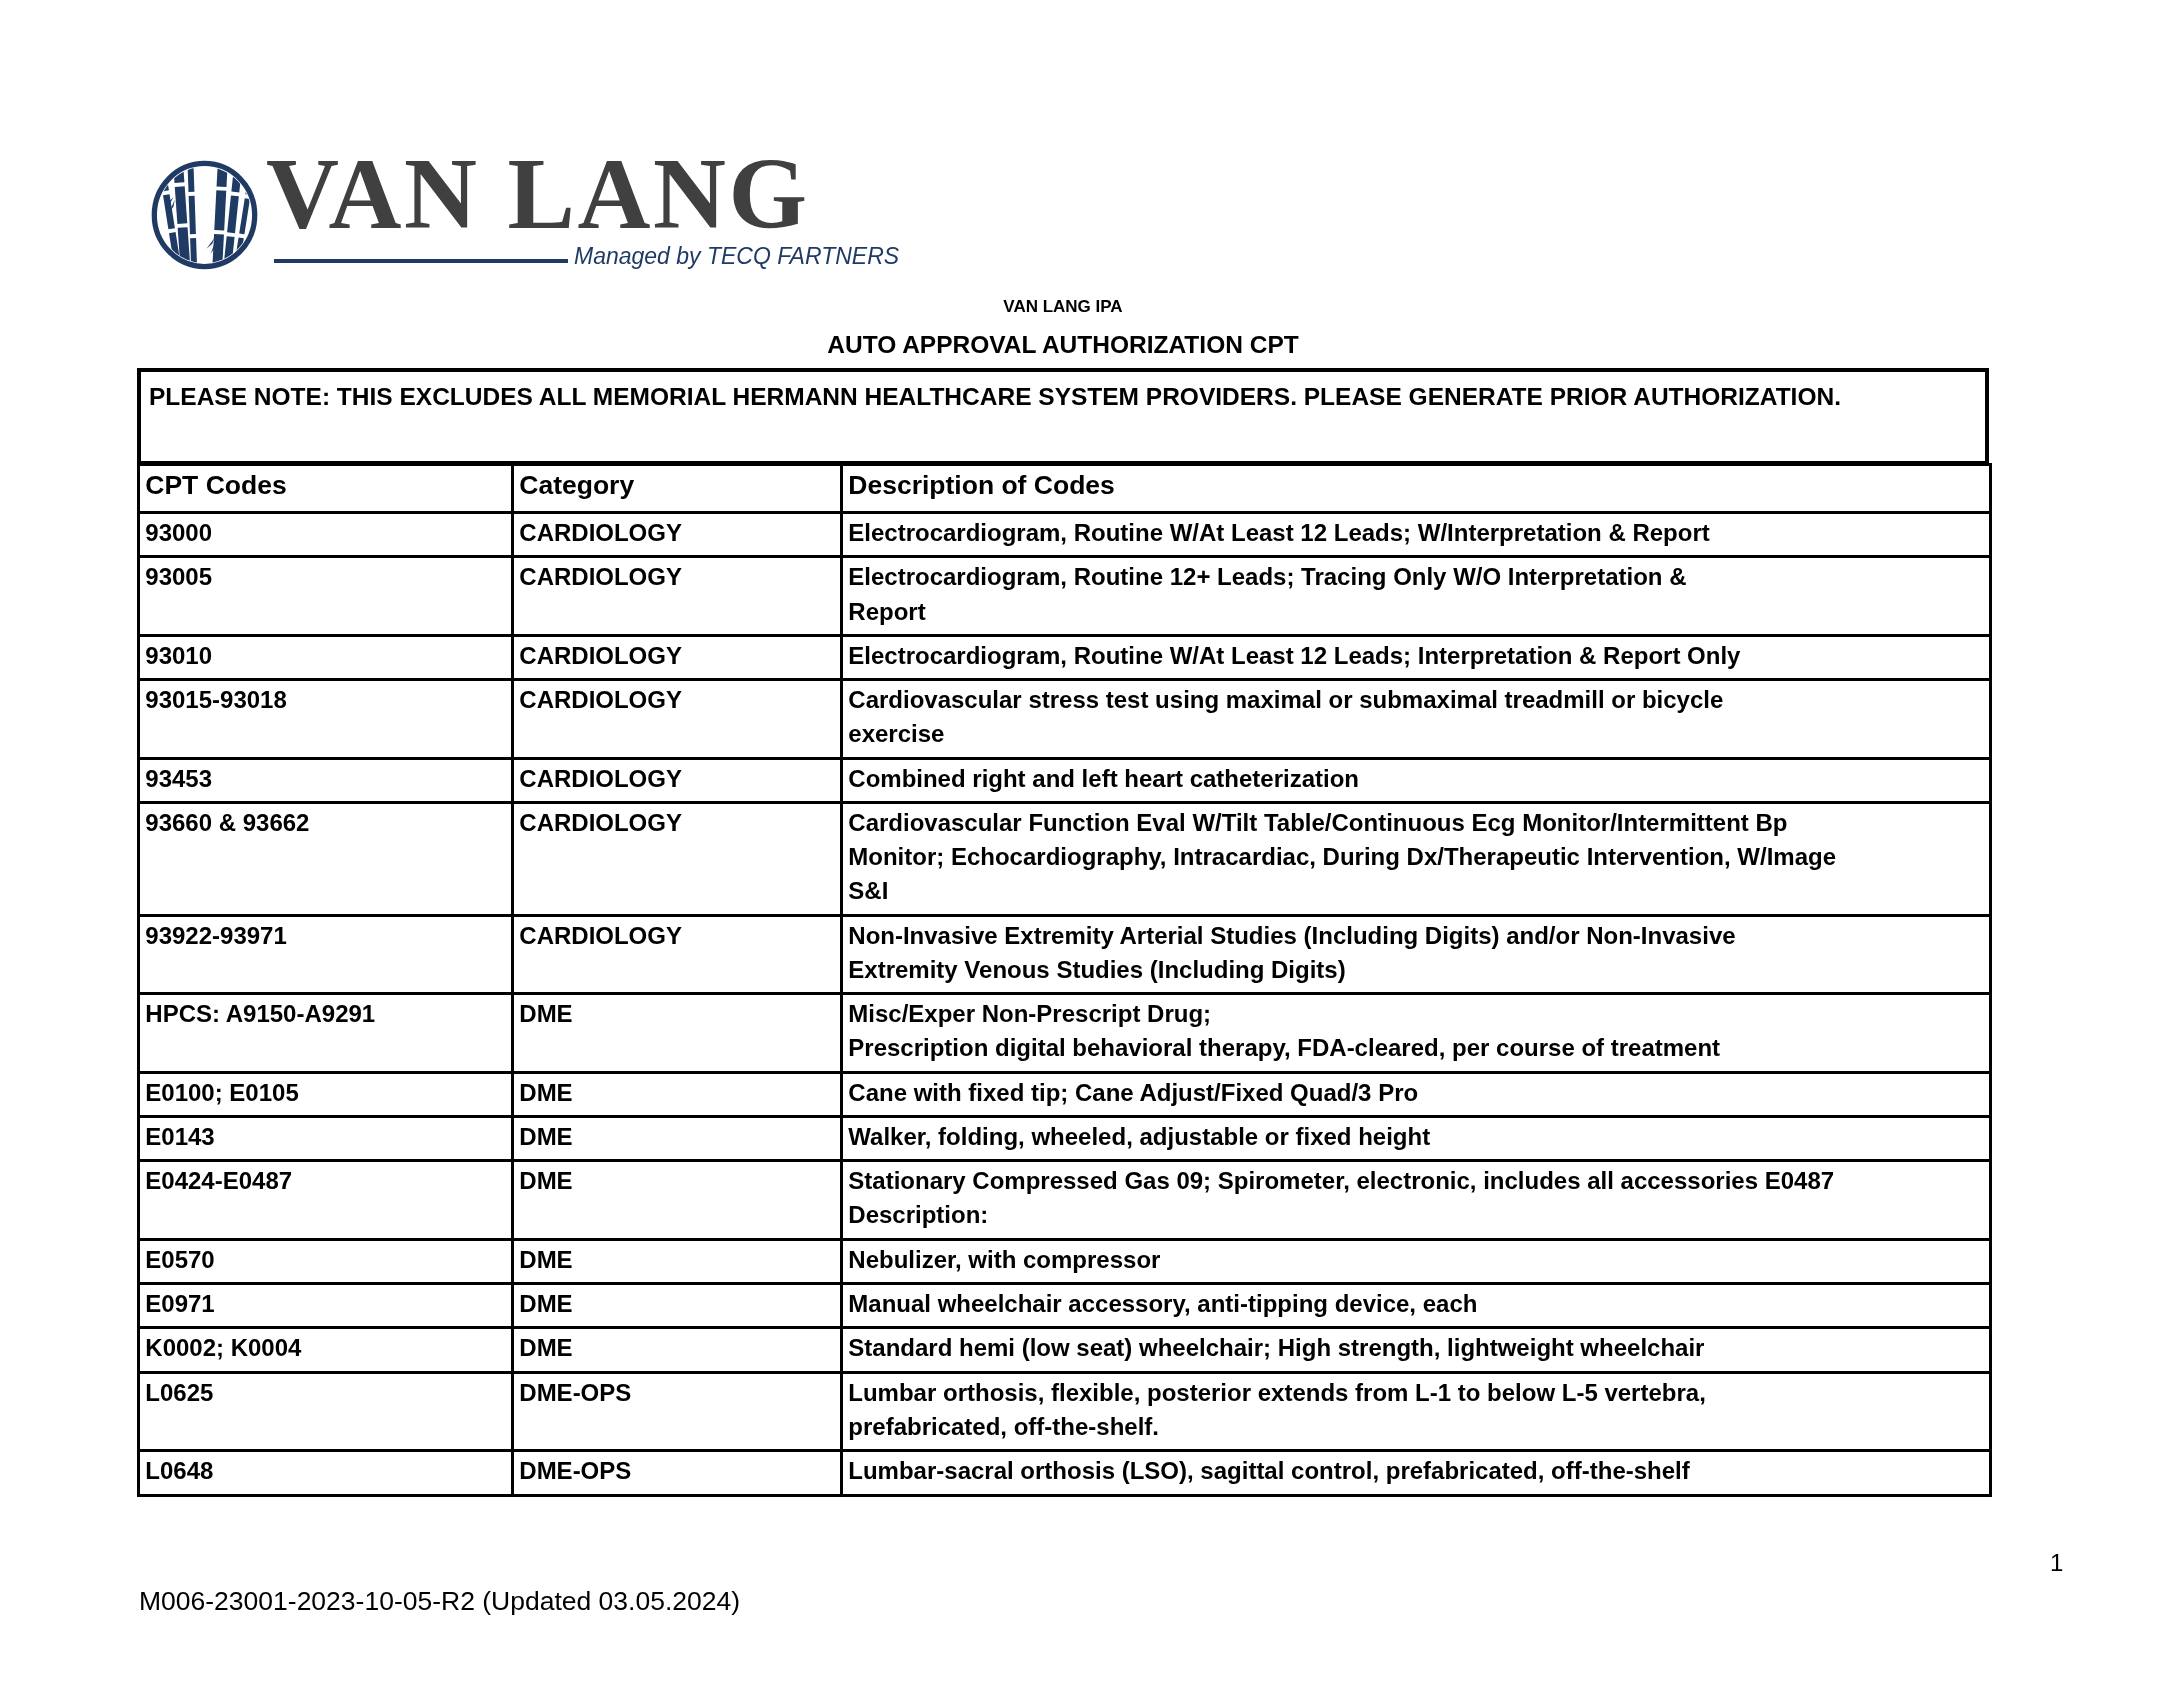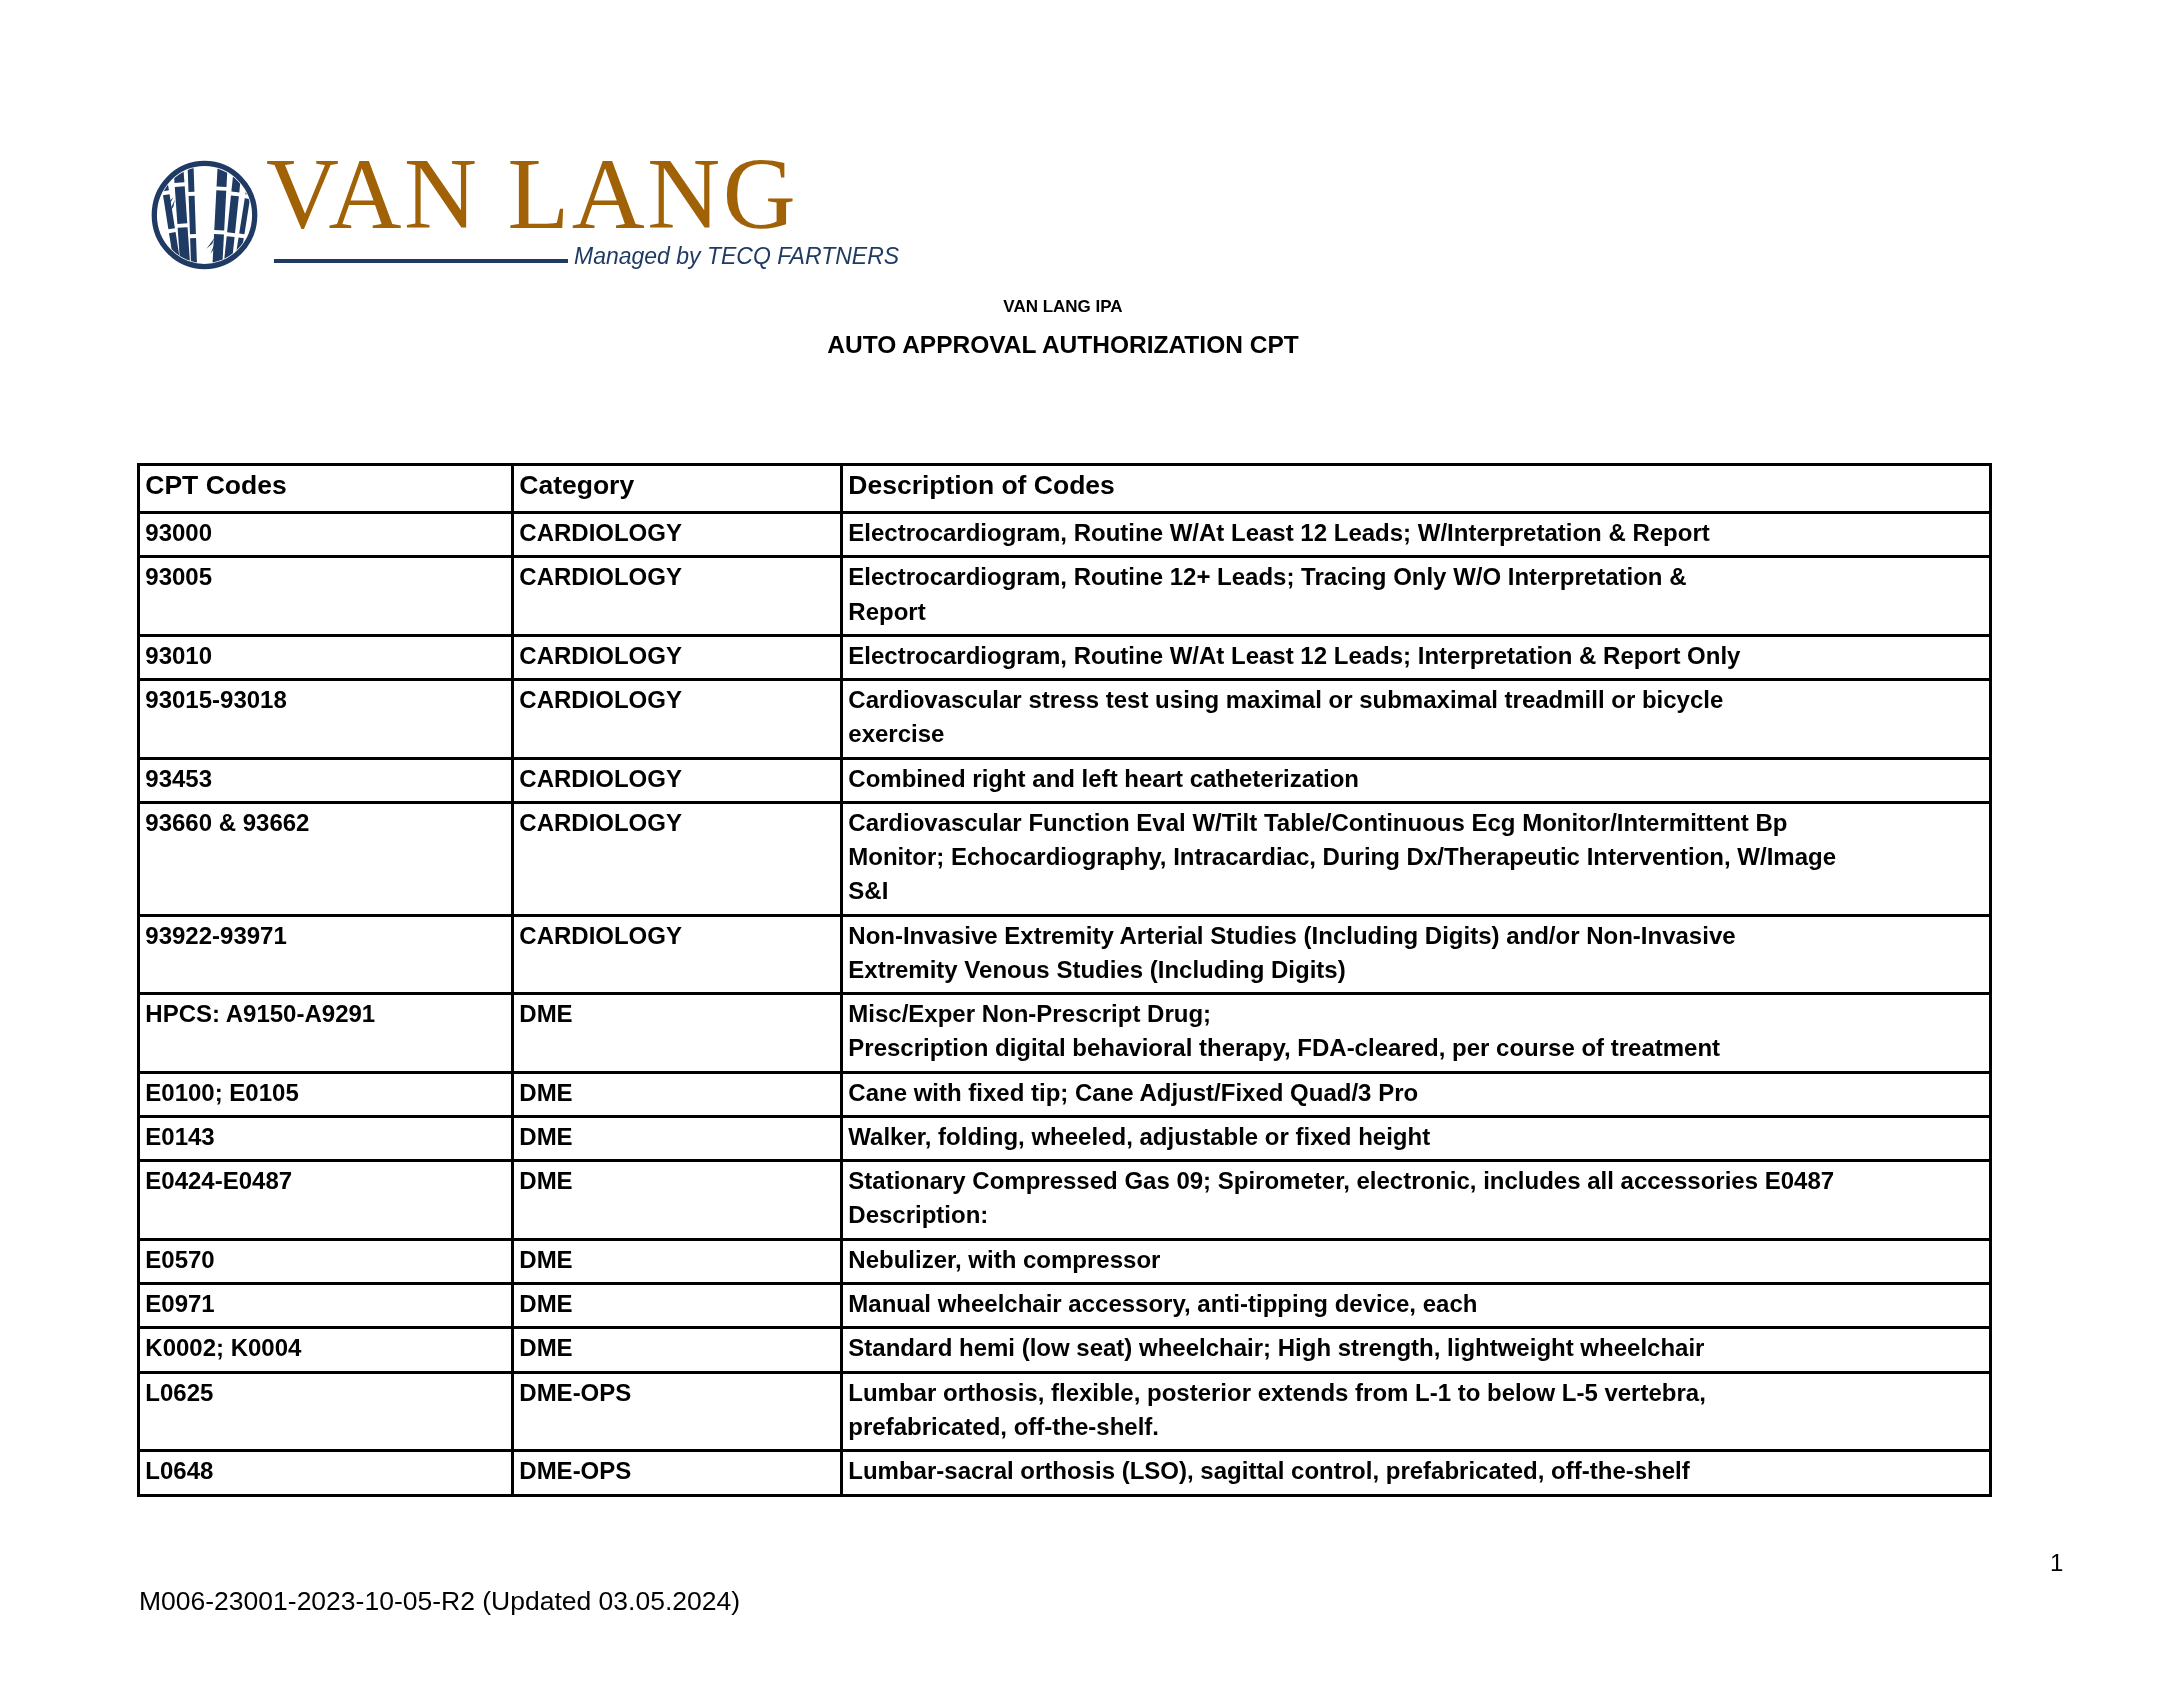--- a/index.html
+++ b/index.html
@@ -4,22 +4,22 @@
 <style>
   html,body { margin:0; padding:0; background:#ffffff; }
   .page {
     position:relative; width:2183px; height:1687px; background:#ffffff;
     font-family:"Liberation Sans", sans-serif; color:#000; overflow:hidden;
   }
   
   .logo-icon { position:absolute; left:151px; top:160px; width:107px; height:110px; }
   .logo-wordmark {
     position:absolute; left:266px; top:144px;
-    font-family:"Liberation Serif", serif; font-weight:normal;
-    font-size:101px; line-height:1; letter-spacing:2.6px; color:#a16207;
+    font-family:"Liberation Serif", serif; font-weight:bold;
+    font-size:101px; line-height:1; letter-spacing:2.6px; color:#404040;
     white-space:nowrap;
   }
   .logo-rule { position:absolute; left:274px; top:259px; width:294px; height:4px; background:#1f3a63; }
   .logo-tagline {
     position:absolute; left:574px; top:243px;
     font-size:23px; font-weight:normal; font-style:italic; color:#1f3a63; white-space:nowrap;
   }
   
   .doc-titles { position:absolute; left:137px; top:298px; width:1852px; text-align:center; }
   .doc-title   { font-size:17px; font-weight:bold; line-height:1.1; }
@@ -99,20 +99,21 @@
 
   <div class="logo-wordmark">VAN LANG</div>
   <div class="logo-rule"></div>
   <div class="logo-tagline">Managed by TECQ FARTNERS</div>
 
   <div class="doc-titles">
     <div class="doc-title">VAN LANG IPA</div>
     <div class="doc-subtitle">AUTO APPROVAL AUTHORIZATION CPT</div>
   </div>
 
+  <div class="note-box">PLEASE NOTE:  THIS EXCLUDES ALL MEMORIAL HERMANN HEALTHCARE SYSTEM PROVIDERS. PLEASE GENERATE PRIOR AUTHORIZATION.</div>
 
   <table class="cpt-table">
     <colgroup>
         <col class="col-code">
         <col class="col-cat">
         <col class="col-desc">
       </colgroup>
     <thead>
       <tr>
         <th>CPT Codes</th>

